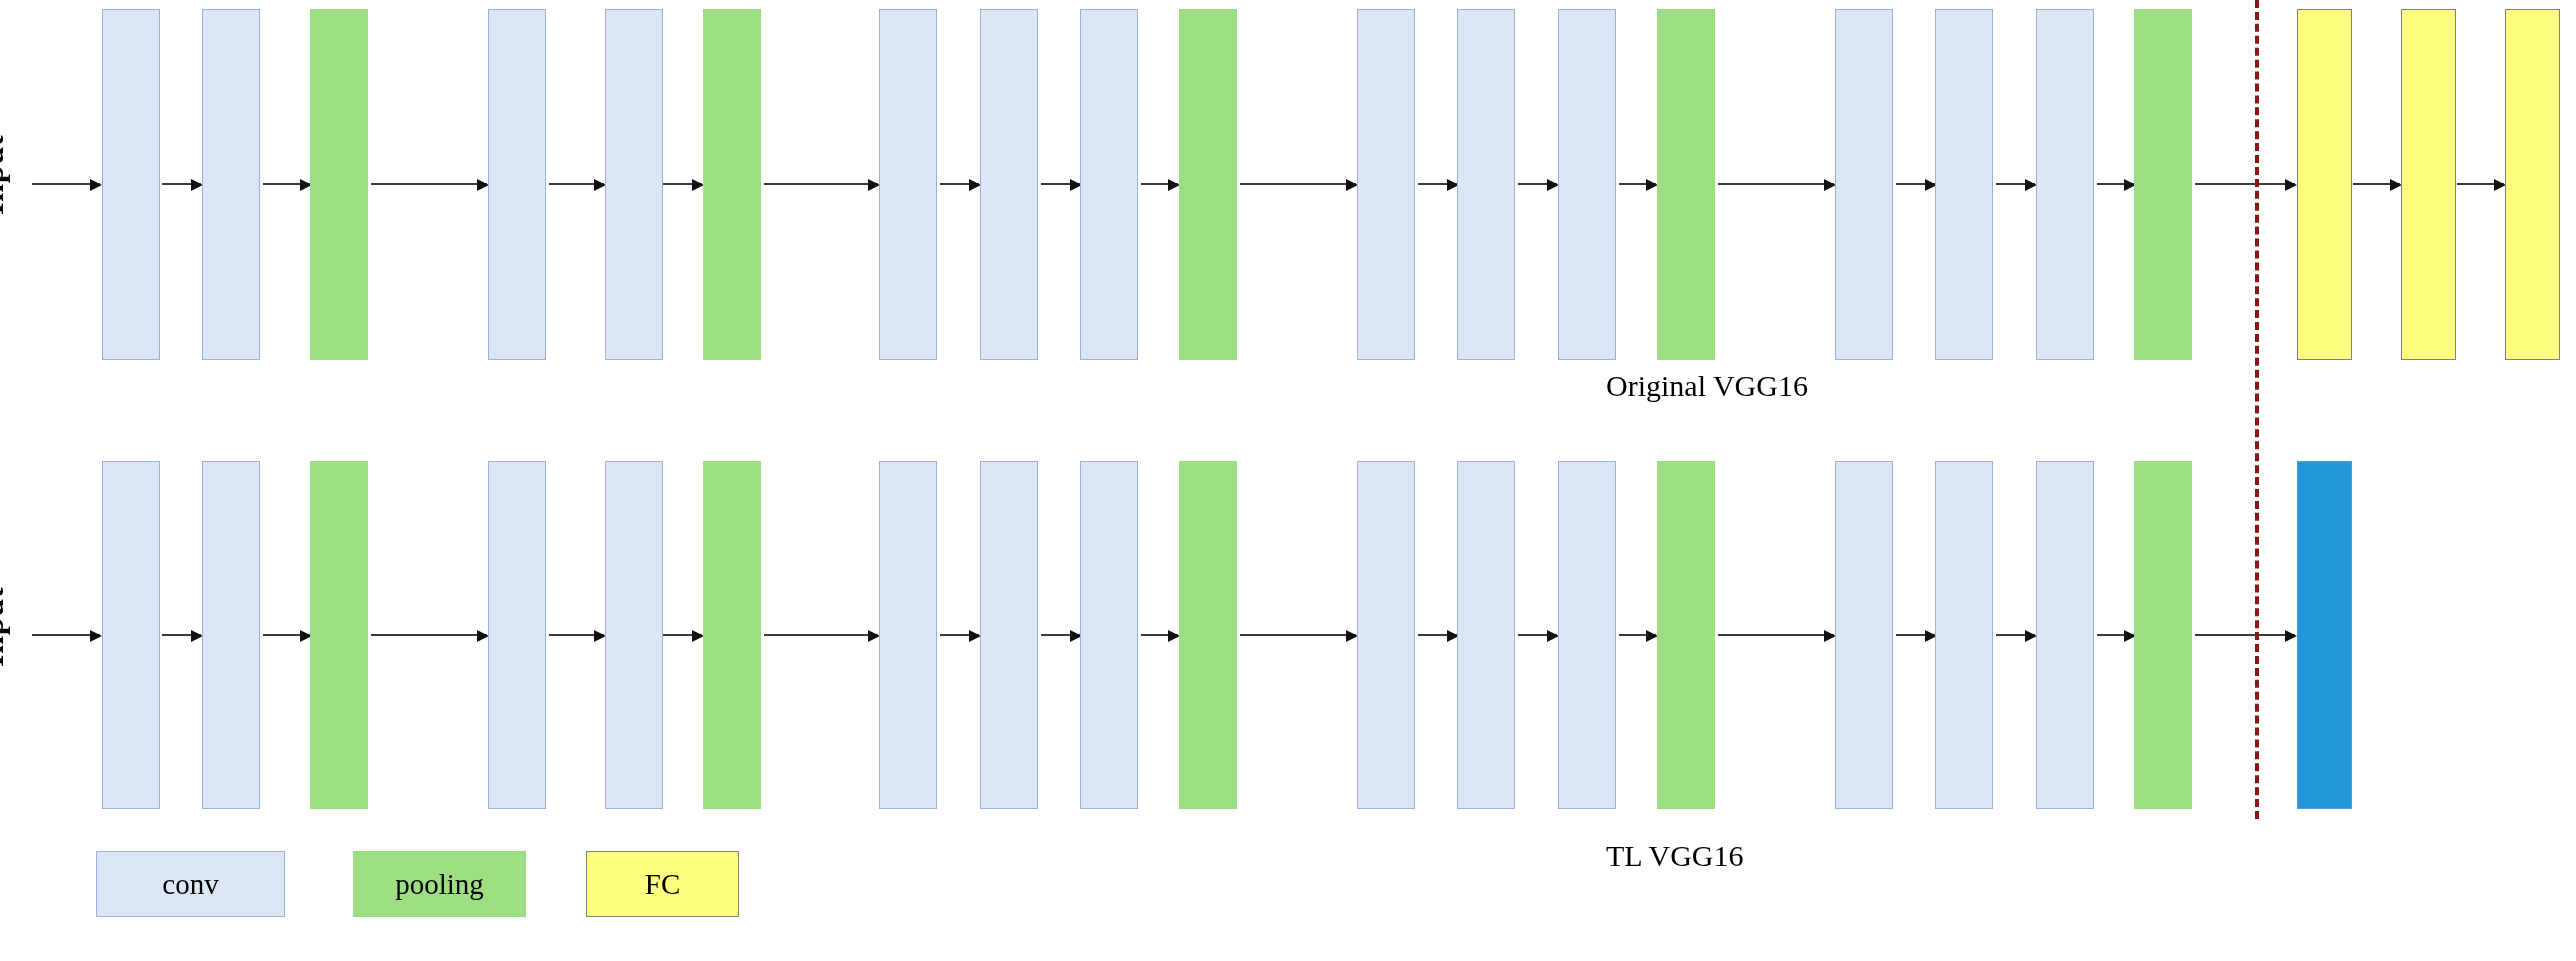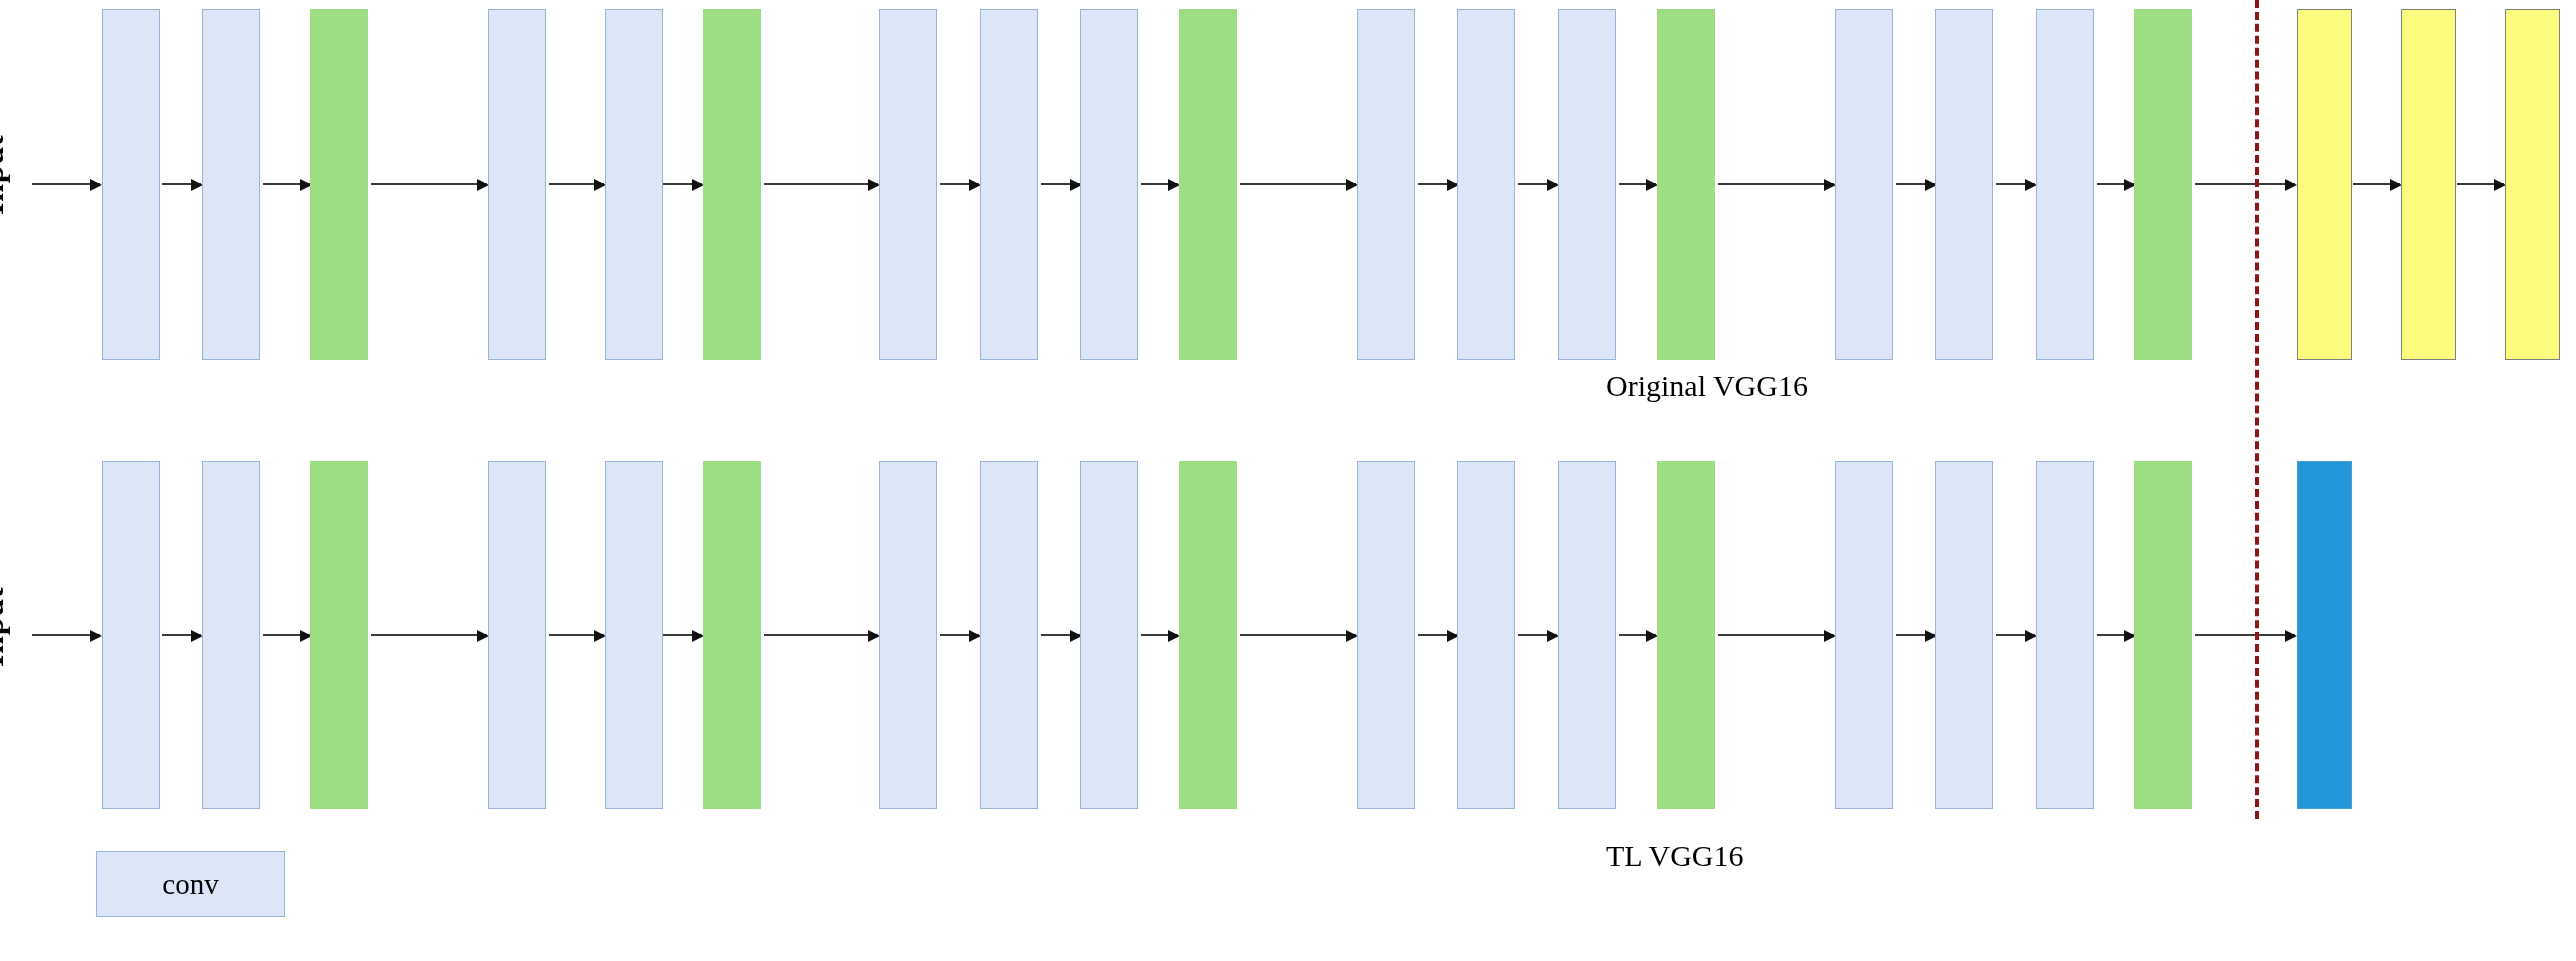--- a/index.html
+++ b/index.html
@@ -173,14 +173,20 @@
     <div class="layer-block type-conv" style="left: 1835px; top: 461px; width: 58px; height: 348px;"></div>
     <div class="layer-block type-conv" style="left: 1935px; top: 461px; width: 58px; height: 348px;"></div>
     <div class="layer-block type-conv" style="left: 2036px; top: 461px; width: 58px; height: 348px;"></div>
     <div class="layer-block type-pooling" style="left: 2134px; top: 461px; width: 58px; height: 348px;"></div>
     <div class="layer-block type-fc2" style="left: 2297px; top: 461px; width: 55px; height: 348px;"></div>
     <div class="row-caption" style="left: 1606px; top: 839px;">TL VGG16</div>
     <div class="divider-line" style="left: 2255px; top: 0px; height: 819px;"></div>
     <div class="legend-box type-conv" style="left: 96px; top: 851px; width: 189px; height: 66px;">
       <span>conv</span>
     </div>
+    <div class="legend-box type-pooling" style="left: 353px; top: 851px; width: 173px; height: 66px;">
+      <span>pooling</span>
+    </div>
+    <div class="legend-box type-fc" style="left: 586px; top: 851px; width: 153px; height: 66px;">
+      <span>FC</span>
+    </div>
   </div>
 
 
 </body></html>

